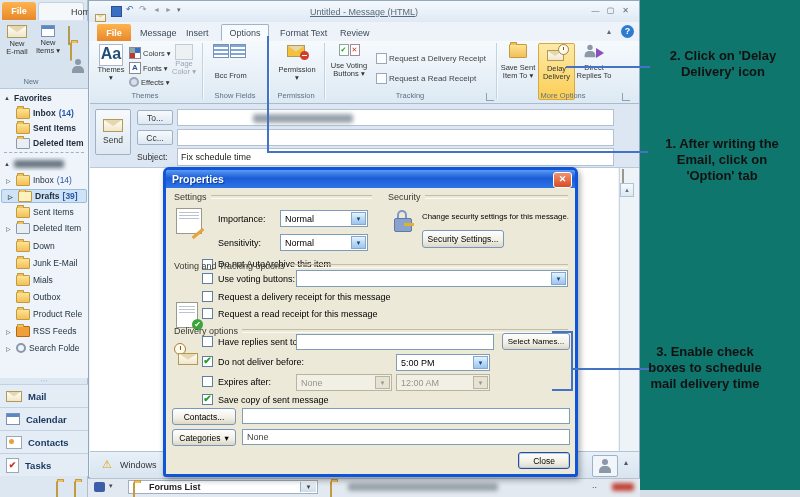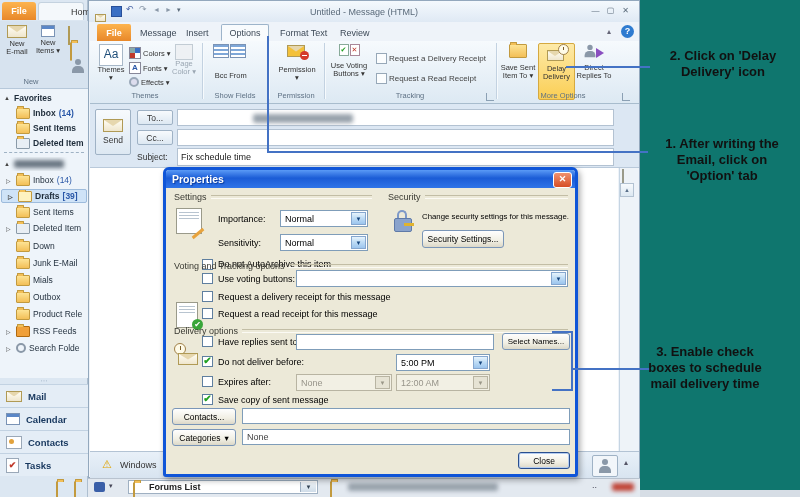--- a/index.html
+++ b/index.html
@@ -24,39 +24,39 @@
   .navrow{position:absolute;left:0;width:88px;height:23px;display:flex;align-items:center;gap:6px;padding-left:6px;box-sizing:border-box;background:#e4edf6;border-top:1px solid #c2d2e2;font-size:9.5px;font-weight:bold;color:#17375e;}
   .cal-ico{width:14px;height:12px;background:#fff;border:1px solid #7a93b5;box-sizing:border-box;}
   .cal-ico::before{content:"";display:block;height:3px;background:#5b87c7;}
   .card-ico{width:14px;height:11px;background:#fff;border:1px solid #9aa8b8;position:relative;}
   .card-ico::before{content:"";position:absolute;left:2px;top:2px;width:5px;height:5px;border-radius:50%;background:#e2a23c;}
   .task-ico{width:11px;height:13px;background:#fff;border:1px solid #9aa8b8;color:#c0392b;font-size:9px;line-height:12px;text-align:center;}
 
   
   #msgwin{position:absolute;left:88px;top:0;width:552px;height:478px;background:#eef3f9;border:1px solid #93a8bd;box-sizing:border-box;}
   #titlebar{position:absolute;left:0;top:0;width:100%;height:21px;background:linear-gradient(#f4f9fd,#dfe9f4);display:flex;align-items:center;}
-  #title-text{position:absolute;left:0;right:0;text-align:center;font-size:9px;color:#5a6a7a;}
+  #title-text{position:absolute;left:0;right:0;text-align:center;font-size:9px;color:#5a6a7a;text-decoration:underline;}
   .qat{position:absolute;top:3px;font-size:9px;color:#4a66a8;}
   .winbtn{position:absolute;top:4px;width:15px;height:12px;font-size:8px;color:#5a6a7a;text-align:center;line-height:12px;}
   .rtab{position:absolute;top:23px;height:17px;display:flex;align-items:center;justify-content:center;font-size:9px;color:#3e4a58;padding:0 5px;box-sizing:border-box;}
   .rtab.file{background:linear-gradient(#fdb44e,#e8882a);color:#fff;font-weight:bold;border-radius:2px 2px 0 0;}
   .rtab.active{background:#f8fbfd;border:1px solid #9db4ca;border-bottom:1px solid #f8fbfd;border-radius:2px 2px 0 0;}
   #ribbon{position:absolute;left:1px;top:40px;width:549px;height:63px;background:linear-gradient(#f6fafd,#dde9f3);border-bottom:1px solid #a8bccd;box-sizing:border-box;}
   .gdiv{position:absolute;top:2px;height:56px;width:1px;background:#c3d2e1;box-shadow:1px 0 0 #f6fafd;}
   .rb{position:absolute;display:flex;flex-direction:column;align-items:center;font-size:7.5px;color:#333;text-align:center;line-height:8px;}
   .rb.gray{color:#9aa6b2;}
   .rrow{position:absolute;display:flex;align-items:center;gap:2px;font-size:7.5px;color:#333;white-space:nowrap;}
   .rcb{width:9px;height:9px;border:1px solid #97a8b8;background:#fbfdfe;display:inline-block;flex:0 0 auto;}
   .launcher{position:absolute;width:7px;height:7px;border:1px solid #8ba0b4;border-top:none;border-right:none;}
   .delay-hl{background:linear-gradient(#fdeaa8,#fbce54);border:1px solid #d5a940;border-radius:2px;}
   .env{position:relative;background:linear-gradient(#fffdf4,#efe6cd);border:1px solid #b09a55;box-sizing:border-box;}
   .env::before{content:"";position:absolute;left:0;top:0;width:100%;height:55%;clip-path:polygon(0 0,50% 100%,100% 0);background:#e6d7ae;}
   .clock{position:absolute;border-radius:50%;background:#fffbe8;border:1px solid #a08048;}
   .clock::before{content:"";position:absolute;left:45%;top:20%;width:1px;height:40%;background:#7a5c28;}
-  .aa-ico{width:22px;height:20px;background:#fff;border:1px solid #a8b8c8;color:#1f4e79;font-weight:normal;font-size:12px;line-height:18px;}
+  .aa-ico{width:22px;height:20px;background:#fff;border:1px solid #a8b8c8;color:#1f4e79;font-weight:bold;font-size:16px;line-height:18px;}
   .colors-ico{width:10px;height:10px;background:conic-gradient(#3b6fc4 0 25%,#fff 0 50%,#c0392b 0 75%,#8aa 0);border:1px solid #889;}
   .fonts-ico{width:10px;height:10px;background:#fff;border:1px solid #889;color:#2a58a8;font-size:8px;font-weight:bold;line-height:9px;text-align:center;}
   .effects-ico{width:10px;height:10px;border:2px solid #9aa8b8;border-radius:50%;box-sizing:border-box;background:#dde;}
   .rows-ico{width:14px;height:12px;background:repeating-linear-gradient(#7ea7d8 0 2px,#fff 2px 4px);border:1px solid #7a93b5;}
   .noenter{position:absolute;border-radius:50%;background:#d43b2a;}
   .noenter::before{content:"";position:absolute;left:18%;top:42%;width:64%;height:16%;background:#fff;}
   .person-ico{position:relative;width:12px;height:14px;}
   .person-ico::before{content:"";position:absolute;left:3px;top:0;width:6px;height:6px;border-radius:50%;background:#8a98a8;}
   .person-ico::after{content:"";position:absolute;left:0;top:7px;width:12px;height:7px;border-radius:5px 5px 0 0;background:#8a98a8;}
 

